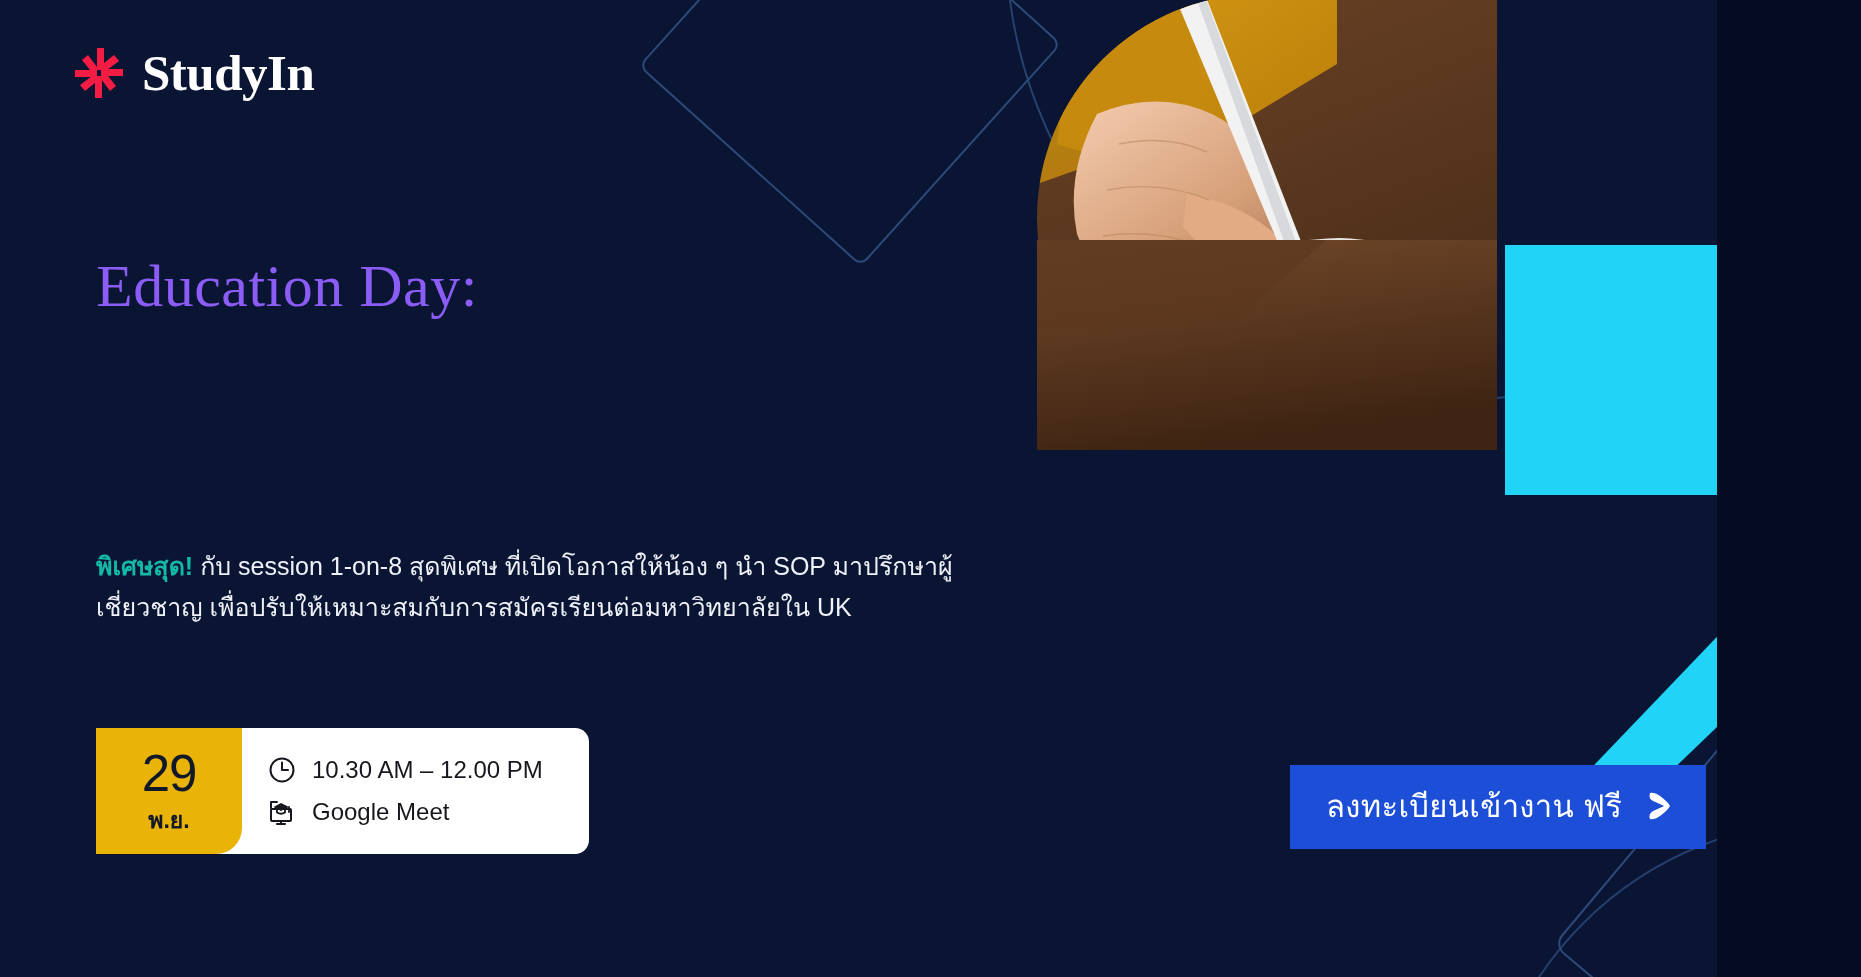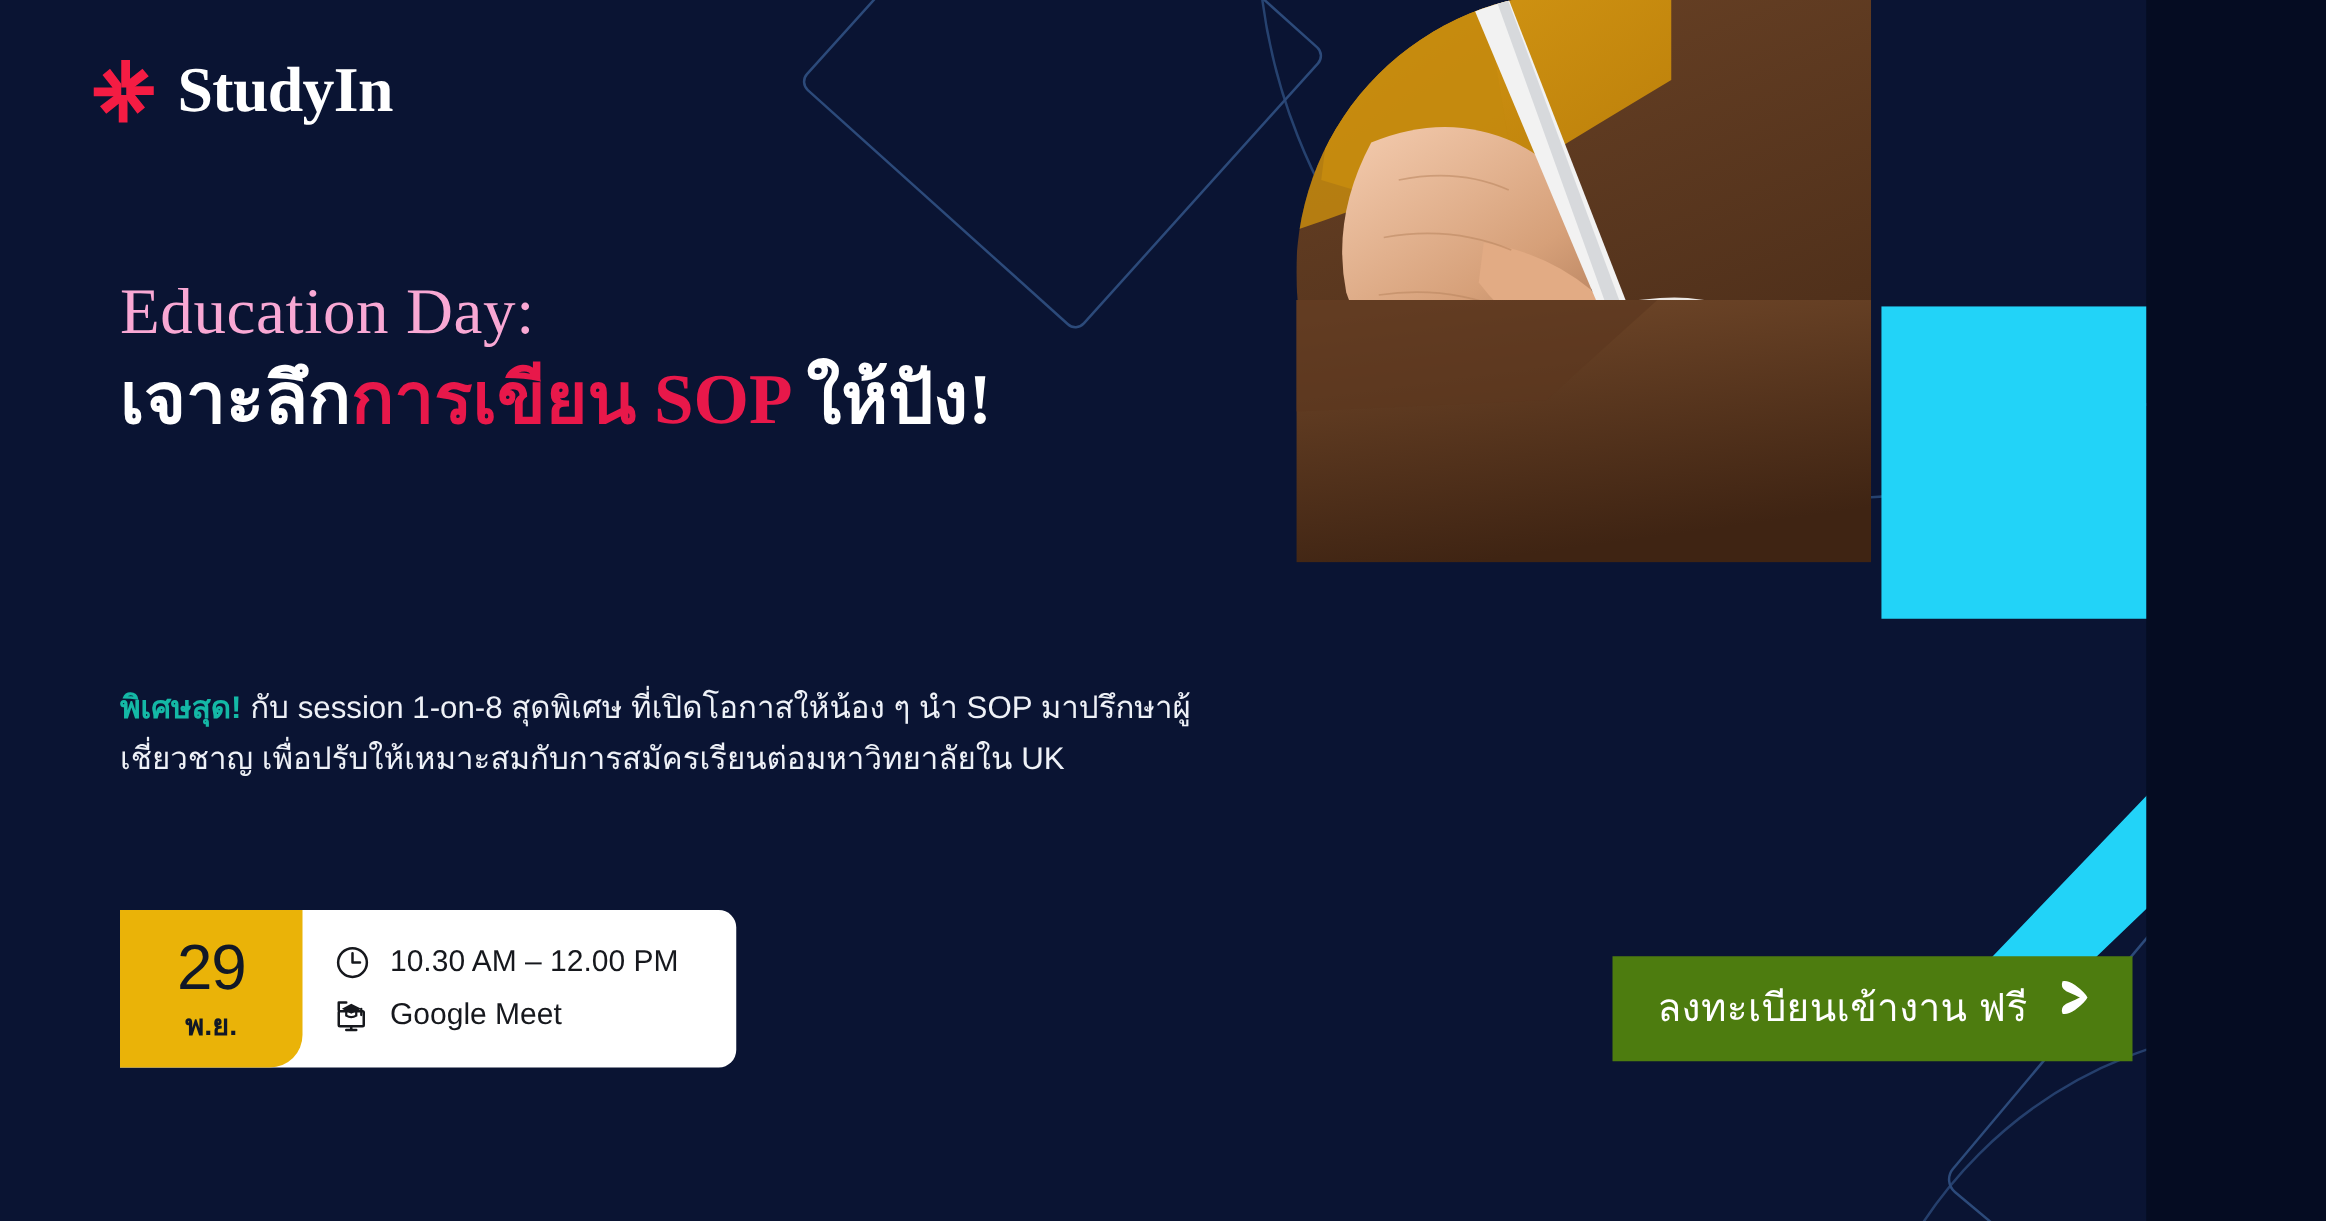--- a/index.html
+++ b/index.html
@@ -84,24 +84,25 @@
   .logo-text {
     color:#ffffff;
     font-family:"Liberation Serif", serif;
     font-size:51px; font-weight:700;
     letter-spacing:-0.5px;
   }
 
   
   .headline { position:absolute; left:96px; top:222px; z-index:6; width:1060px; }
   .h-line1 {
-    color:#f9a8d4;
+    color:#8b5cf6;
     font-family:"Liberation Serif", serif;
-    font-size:52px; font-weight:400; line-height:1.08;
+    font-size:60px; font-weight:400; line-height:1.08;
     letter-spacing:.5px;
+    margin-top:32px;
   }
   .h-line2, .h-line3 {
     color:#ffffff;
     font-family:"Liberation Serif", serif;
     font-weight:700;
     font-size:57px; line-height:1.26;
     white-space:nowrap;
   }
   .h-line2 { margin-top:6px; }
   .h-red { color:#e8184a; }
@@ -147,22 +148,22 @@
   }
   .info-row { display:flex; align-items:center; gap:16px; }
   .info-row span.txt {
     color:#16181d; font-size:24px; font-weight:400; white-space:nowrap;
   }
   .info-icon { width:28px; height:28px; flex:none; }
 
   
   .cta {
     position:absolute; left:1290px; top:765px; z-index:7;
-    display:flex; align-items:flex-start; gap:18px;
-    background:#4d7c0f;
+    display:flex; align-items:center; gap:18px;
+    background:#1d4ed8;
     padding:16px 32px 18px 36px;
     border:none; cursor:pointer;
   }
   .cta-label {
     color:#ffffff; font-size:31px; font-weight:400;
     letter-spacing:.3px; white-space:nowrap;
   }
   .cta-arrow { width:34px; height:34px; flex:none; }
 </style>
 </head>
@@ -257,21 +258,20 @@
         <path d="M51 23 v7 h-15 l8 10 l-6 5 l-9 -12 v-10 z"></path>
         <path d="M30 52 h-7 v-15 l-10 8 l-5 -6 l12 -9 h10 z"></path>
         <path d="M3 31 v-7 h15 l-8 -10 l6 -5 l9 12 v10 z"></path>
       </g>
     </svg>
     <span class="logo-text">StudyIn</span>
   </div>
 
   <div class="headline">
     <div class="h-line1">Education Day:</div>
-    <div class="h-line2"><span>เจาะลึก</span><span class="h-red">การเขียน SOP</span><span> ให้ปัง!</span></div>
   </div>
 
   <div class="body-copy"><span class="b-red">พิเศษสุด!</span><span> กับ session 1-on-8 สุดพิเศษ ที่เปิดโอกาสให้น้อง ๆ นำ SOP มาปรึกษาผู้เชี่ยวชาญ เพื่อปรับให้เหมาะสมกับการสมัครเรียนต่อมหาวิทยาลัยใน UK</span></div>
 
   <div class="info-card">
     <div class="date-block">
       <div class="date-day">29</div>
       <div class="date-month">พ.ย.</div>
     </div>
     <div class="info-rows">

